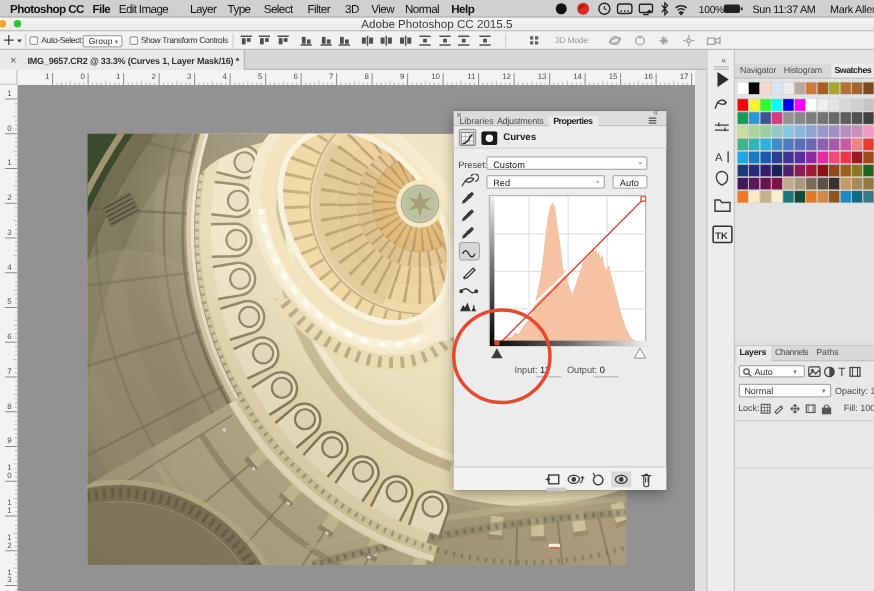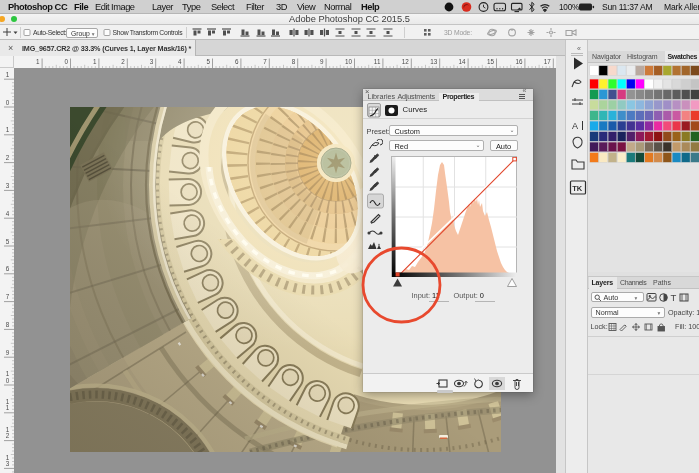--- a/index.html
+++ b/index.html
@@ -880,21 +880,21 @@
  <svg width="12" height="12" viewBox="0 0 12 12">
           <rect x="1" y="1" width="10" height="10" fill="#f6f6f6" stroke="#777" stroke-width="0.7"></rect>
           <path d="M4.3 1 v10 M7.6 1 v10 M1 4.3 h10 M1 7.6 h10" stroke="#999" stroke-width="0.5"></path>
           <path d="M2 10 q3.5 -0.5 5 -3.5 q1 -2.5 3 -4" stroke="#222" fill="none" stroke-width="1.1"></path>
         </svg>
 </div>
 <svg class="abs" style="left:22px;top:3.5px" width="13" height="11" viewBox="0 0 13 11">
         <rect width="13" height="11" rx="2" fill="#1a1a1a"></rect>
         <circle cx="6.5" cy="5.5" r="3" fill="#fff"></circle>
       </svg>
-<div class="abs" style="left:40px;top:0;height:22px;line-height:18px;font-size:7.8px;font-weight:400;color:#222">Curves</div>
+<div class="abs" style="left:40px;top:0;height:22px;line-height:18px;font-size:7.8px;font-weight:700;color:#222">Curves</div>
 </div>
     <div class="abs" style="left:4px;top:38px;height:10px;line-height:10px;font-size:7.4px;color:#444">Preset:</div>
 <div class="abs" style="left:26px;top:36.5px;width:129px;height:11px;background:#fdfdfd;border:1px solid #b0b0b0;border-radius:2px">
 <div class="abs" style="left:5px;top:0;font-size:7.4px;line-height:11px;color:#222">Custom</div>
 <div class="abs" style="left:120px;top:-1px;font-size:6px;line-height:11px;color:#666">⌄</div>
 </div>
     <svg class="abs" style="left:4px;top:50px" width="16" height="12" viewBox="0 0 16 12">
       <path d="M5 6 q3-4 7-2 q-2 4-7 2 M5 6 l-2.5 4 M10 2 a3 3 0 1 1 3 4" fill="none" stroke="#333" stroke-width="1"></path>
     </svg>
 <div class="abs" style="left:26px;top:51.5px;width:95px;height:11px;background:#fdfdfd;border:1px solid #b0b0b0;border-radius:2px">

